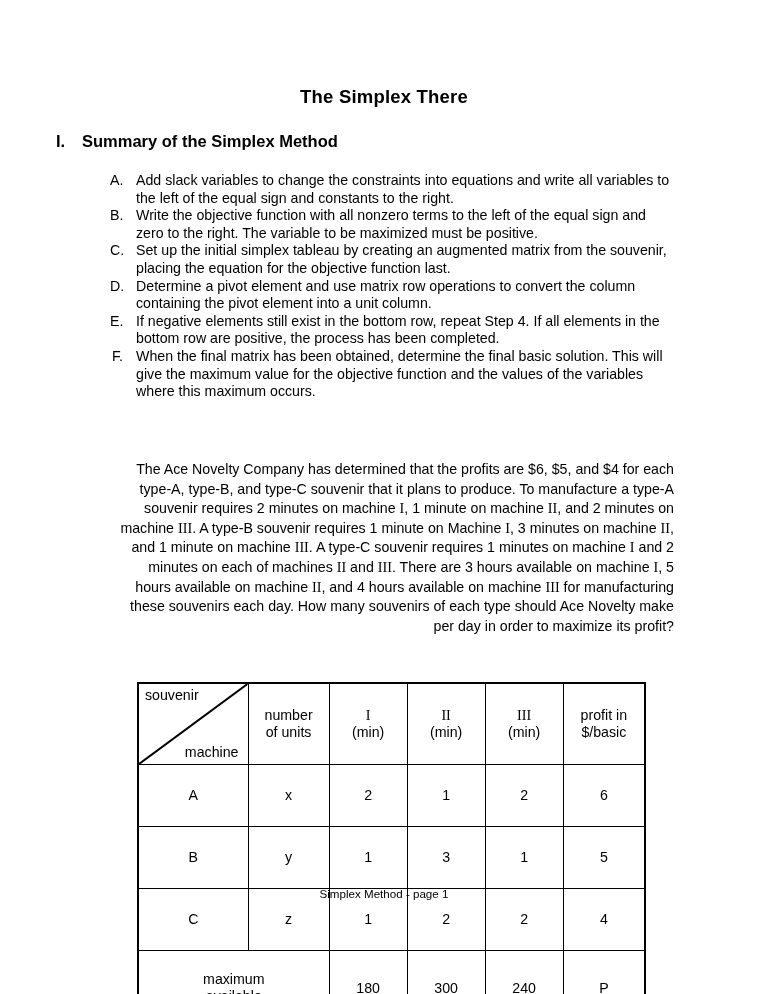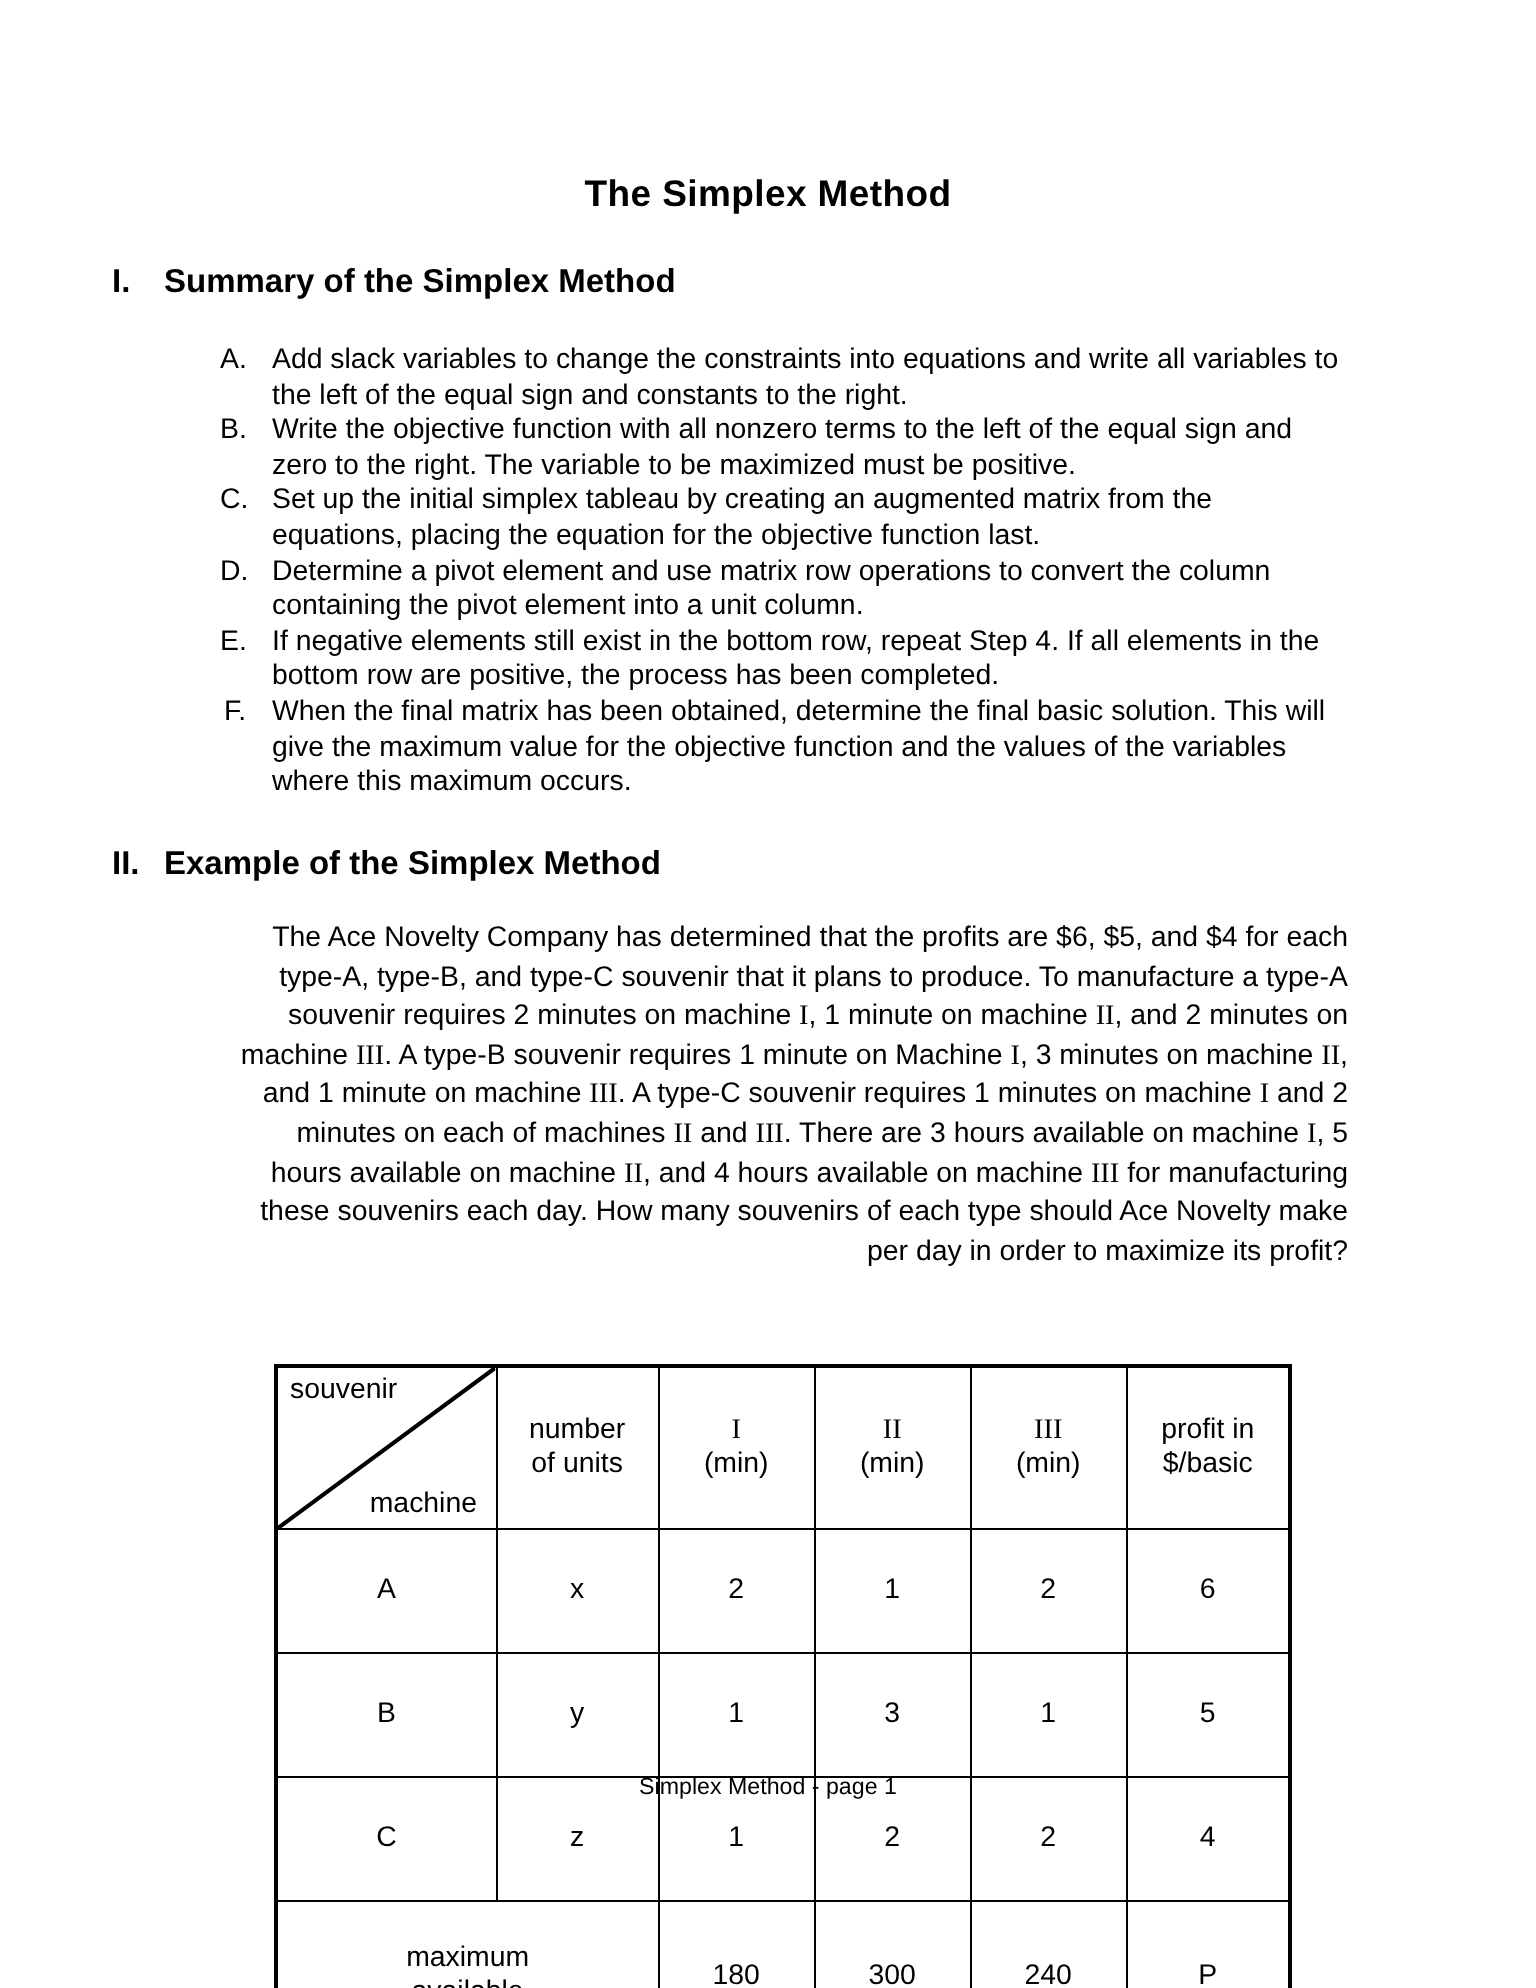--- a/index.html
+++ b/index.html
@@ -172,56 +172,53 @@
     width: 768px;
     text-align: center;
     font-size: 11.6px;
   }
 </style>
 </head>
 <body>
 
 <div class="page">
 
-  <div class="doc-title">The Simplex Method</div>
+  <div class="doc-title">The Simplex There</div>
 
   <div class="section-heading" id="sec1-heading">
     <span class="sec-num">I.</span><span>Summary of the Simplex Method</span>
   </div>
 
   <div class="letter-list" id="summary-list">
       <div class="letter-item">
         <span class="marker">A.</span>
         <span class="body">Add slack variables to change the constraints into equations and write all variables to the left of the equal sign and constants to the right.</span>
       </div>
       <div class="letter-item">
         <span class="marker">B.</span>
         <span class="body">Write the objective function with all nonzero terms to the left of the equal sign and zero to the right.  The variable to be maximized must be positive.</span>
       </div>
       <div class="letter-item">
         <span class="marker">C.</span>
-        <span class="body">Set up the initial simplex tableau by creating an augmented matrix from the equations, placing the equation for the objective function last.</span>
+        <span class="body">Set up the initial simplex tableau by creating an augmented matrix from the souvenir, placing the equation for the objective function last.</span>
       </div>
       <div class="letter-item">
         <span class="marker">D.</span>
         <span class="body">Determine a pivot element and use matrix row operations to convert the column containing the pivot element into a unit column.</span>
       </div>
       <div class="letter-item">
         <span class="marker">E.</span>
         <span class="body">If negative elements still exist in the bottom row, repeat Step 4.  If all elements in the bottom row are positive, the process has been completed.</span>
       </div>
       <div class="letter-item">
         <span class="marker f-marker">F.</span>
         <span class="body">When the final matrix has been obtained, determine the final basic solution.  This will give the maximum value for the objective function and the values of the variables where this maximum occurs.</span>
       </div>
     </div>
 
-  <div class="section-heading" id="sec2-heading">
-    <span class="sec-num">II.</span><span>Example of the Simplex Method</span>
-  </div>
 
   <div class="example-para" id="example-paragraph"><span>The Ace Novelty Company has determined that the profits are $6, $5, and $4 for each type-A, type-B, and type-C souvenir that it plans to produce.  To manufacture a type-A souvenir requires 2 minutes on machine </span><span class="rn">I</span><span>, 1 minute on machine </span><span class="rn">II</span><span>, and 2 minutes on machine </span><span class="rn">III</span><span>.  A type-B souvenir requires 1 minute on Machine </span><span class="rn">I</span><span>, 3 minutes on machine </span><span class="rn">II</span><span>, and 1 minute on machine </span><span class="rn">III</span><span>.  A type-C souvenir requires 1 minutes on machine </span><span class="rn">I</span><span> and 2 minutes on each of machines </span><span class="rn">II</span><span> and </span><span class="rn">III</span><span>.  There are 3 hours available on machine </span><span class="rn">I</span><span>, 5 hours available on machine </span><span class="rn">II</span><span>, and 4 hours available on machine </span><span class="rn">III</span><span> for manufacturing these souvenirs each day.  How many souvenirs of each type should Ace Novelty make per day in order to maximize its profit?</span></div>
 
 
   <div class="data-table-wrap">
     <table class="data-table">
       <colgroup>
         <col class="col-souvenir">
           <col class="col-units">
           <col class="col-m1">

